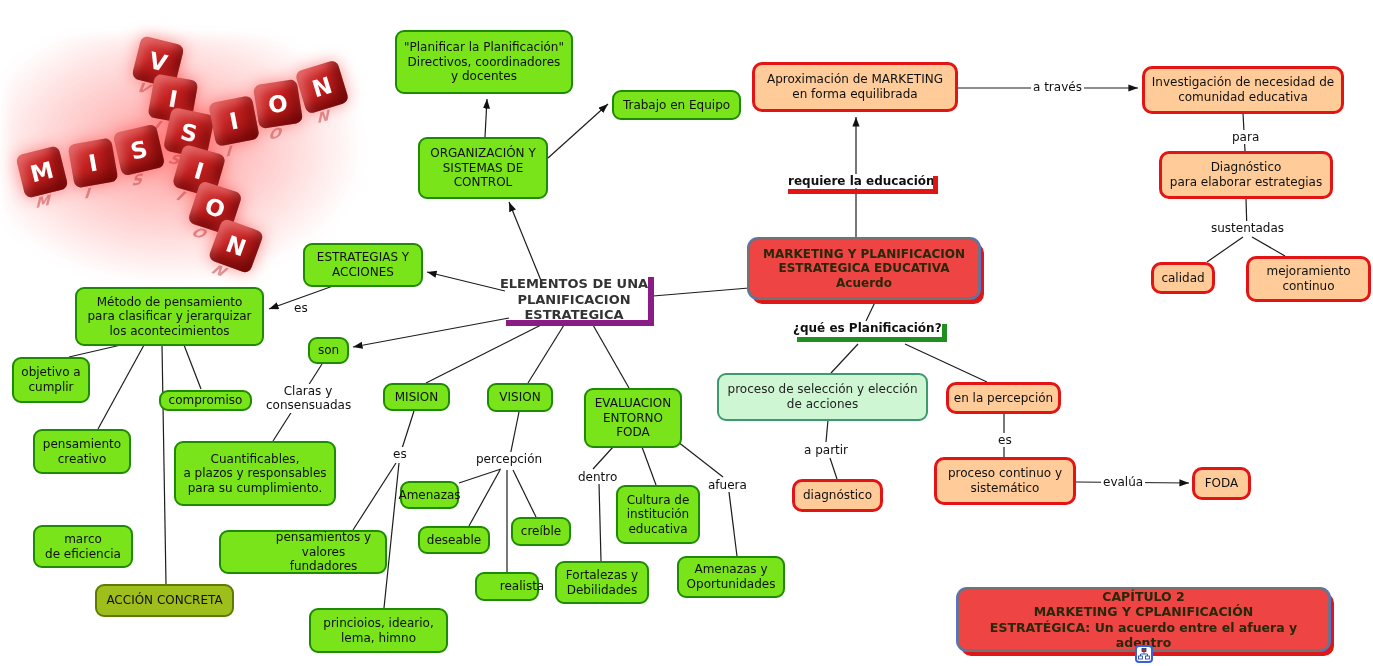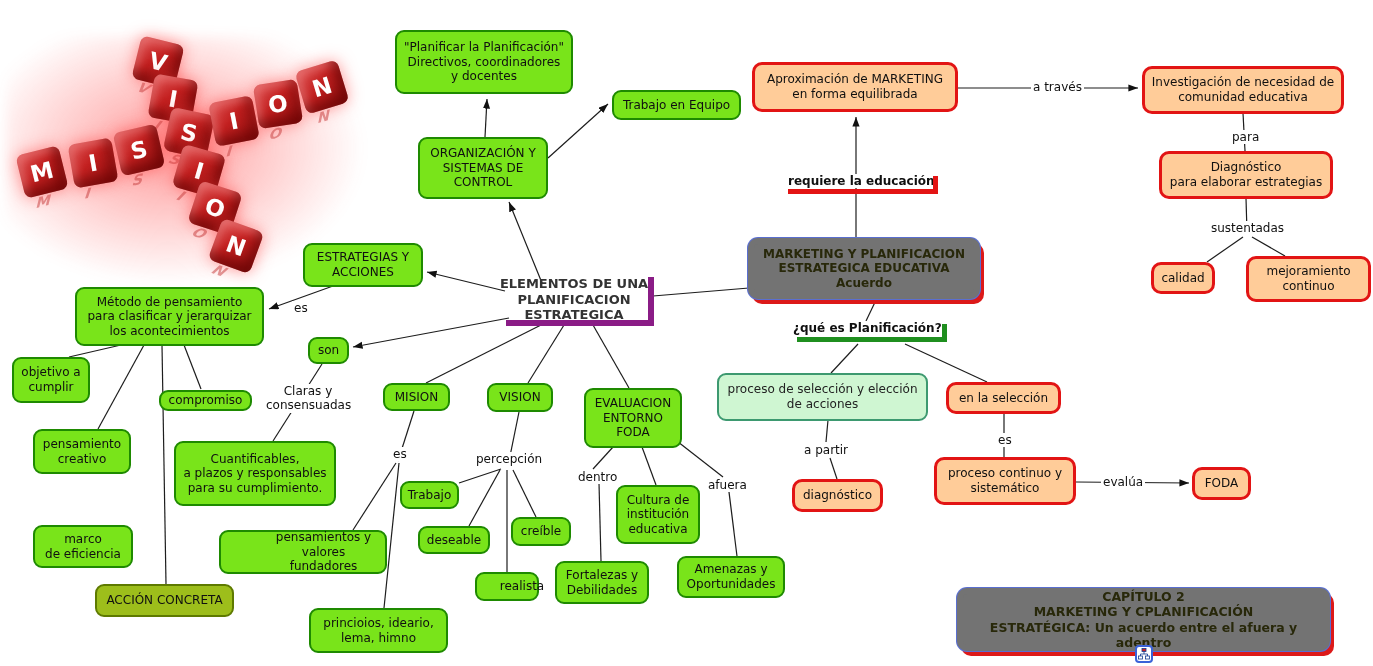--- a/index.html
+++ b/index.html
@@ -7,21 +7,21 @@
           font-family:"DejaVu Sans","Liberation Sans",sans-serif;}
   svg.wires{position:absolute;left:0;top:0;pointer-events:none;}
   .ln{stroke:#1d1d1d;stroke-width:1.2;}
   .node{position:absolute;display:flex;align-items:center;justify-content:center;
         text-align:center;white-space:pre-line;font-size:12px;line-height:1.22;color:#101010;
         border-radius:9px;padding:1px 3px;box-sizing:border-box;}
   .g{background:#79E41A;border:2px solid #1E8A00;}
   .olive{background:#9DBE1B;border:2px solid #5E7A00;}
   .o{background:#FFCC99;border:3px solid #E21414;border-radius:10px;}
   .mint{background:#CFF6D2;border:2px solid #3D9970;color:#222;}
-  .y{background:#737373;border:6px solid #737373;border-radius:10px;font-weight:bold;
+  .y{background:#ef4444;border:2px solid #737373;border-radius:10px;font-weight:bold;
      color:#28280a;box-shadow:0 0 0 1px #5a6fd0,4px 5px 0 #DC1919;}
   .lbl{position:absolute;font-size:12px;color:#101010;background:#fff;padding:0 2px;
        text-align:center;white-space:pre-line;line-height:1.2;}
   .bold{font-weight:bold;}
   .elem-title{position:absolute;font-weight:bold;font-size:13px;color:#333;
        text-align:center;white-space:pre-line;line-height:1.2;}
   .pbar{position:absolute;background:#8A1C86;}
   .bar-red{position:absolute;background:#E31414;}
   .bar-green{position:absolute;background:#1F8F1F;}
   
@@ -177,42 +177,42 @@
   <div class="node olive" style="left:95px;top:584px;width:139px;height:33px;">ACCIÓN CONCRETA</div>
   <div class="node g" style="left:219px;top:530px;width:168px;height:44px;padding-left:44px;">pensamientos y valores
 fundadores</div>
   <div class="node g" style="left:309px;top:608px;width:139px;height:45px;">princioios, ideario,
 lema, himno</div>
   <div class="node g" style="left:383px;top:383px;width:67px;height:28px;">MISION</div>
   <div class="node g" style="left:487px;top:383px;width:66px;height:29px;">VISION</div>
   <div class="node g" style="left:584px;top:388px;width:98px;height:60px;">EVALUACION
 ENTORNO
 FODA</div>
-  <div class="node g" style="left:400px;top:481px;width:59px;height:28px;">Trabajo</div>
+  <div class="node g" style="left:400px;top:481px;width:59px;height:28px;">Amenazas</div>
   <div class="node g" style="left:418px;top:526px;width:72px;height:28px;">deseable</div>
   <div class="node g" style="left:511px;top:517px;width:60px;height:29px;">creíble</div>
   <div class="node g" style="left:475px;top:572px;width:64px;height:29px;padding-left:33px;">realista</div>
   <div class="node g" style="left:616px;top:485px;width:84px;height:59px;">Cultura de
 institución
 educativa</div>
   <div class="node g" style="left:555px;top:561px;width:94px;height:43px;">Fortalezas y
 Debilidades</div>
   <div class="node g" style="left:677px;top:556px;width:108px;height:42px;">Amenazas y
 Oportunidades</div>
 
   <div class="node o" style="left:752px;top:62px;width:206px;height:50px;">Aproximación de MARKETING
 en forma equilibrada</div>
   <div class="node o" style="left:1142px;top:66px;width:202px;height:48px;">Investigación de necesidad de
 comunidad educativa</div>
   <div class="node o" style="left:1159px;top:151px;width:174px;height:48px;">Diagnóstico
 para elaborar estrategias</div>
   <div class="node o" style="left:1151px;top:262px;width:64px;height:32px;">calidad</div>
   <div class="node o" style="left:1246px;top:256px;width:125px;height:46px;">mejoramiento
 continuo</div>
-  <div class="node o" style="left:946px;top:382px;width:115px;height:32px;">en la selección</div>
+  <div class="node o" style="left:946px;top:382px;width:115px;height:32px;">en la percepción</div>
   <div class="node o" style="left:792px;top:479px;width:91px;height:33px;">diagnóstico</div>
   <div class="node o" style="left:934px;top:457px;width:142px;height:48px;">proceso continuo y
 sistemático</div>
   <div class="node o" style="left:1192px;top:467px;width:59px;height:33px;">FODA</div>
 
   <div class="node mint" style="left:717px;top:373px;width:211px;height:48px;">proceso de selección y elección
 de acciones</div>
 
   <div class="node y" style="left:748px;top:238px;width:232px;height:61px;">MARKETING Y PLANIFICACION
 ESTRATEGICA EDUCATIVA

